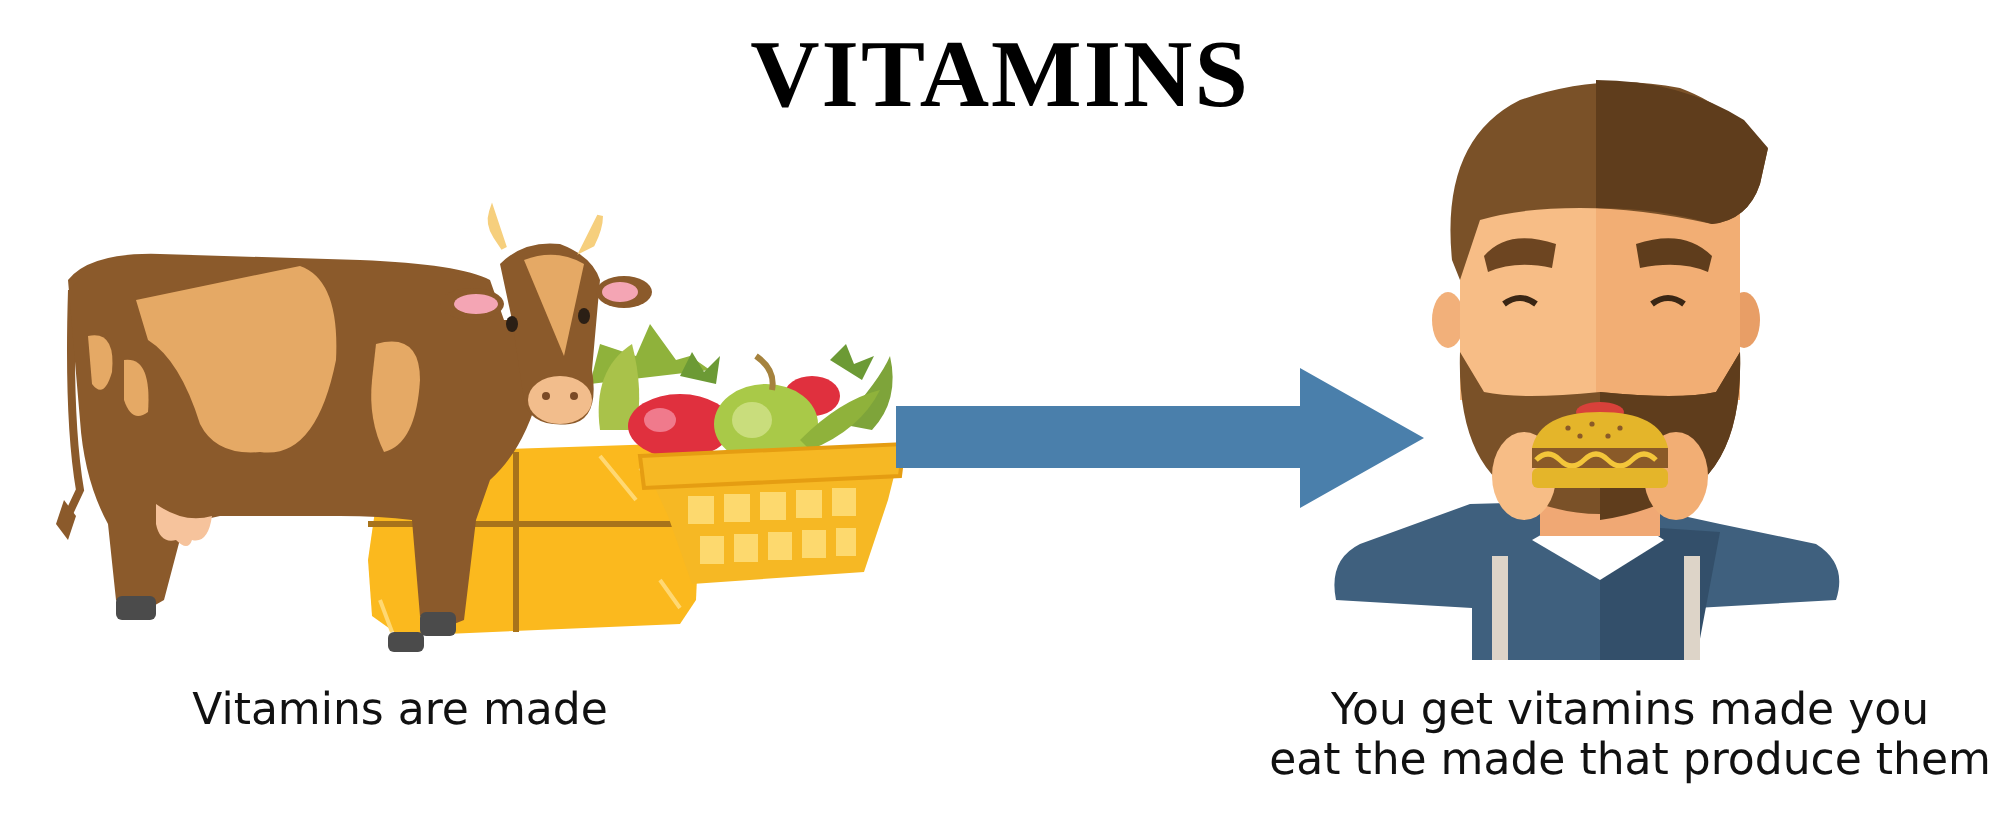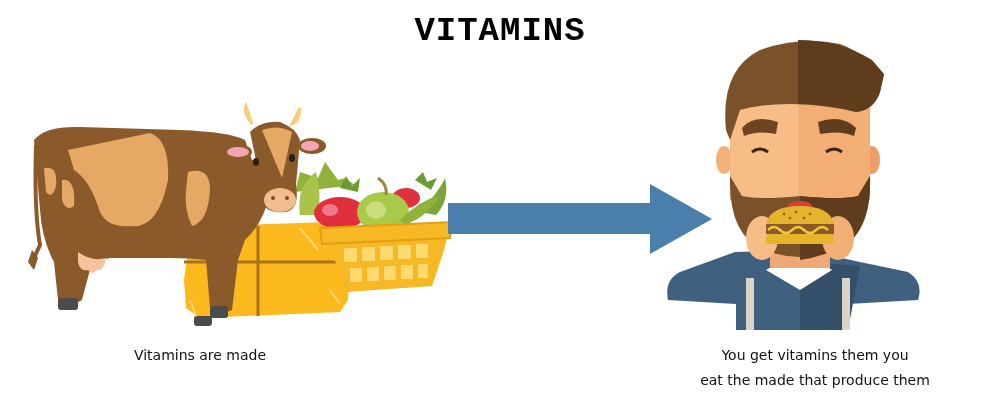--- a/index.html
+++ b/index.html
@@ -1,25 +1,25 @@
 <!DOCTYPE html>
 <html><head>
 <meta charset="utf-8">
 <style>
   html, body { margin: 0; padding: 0; background: #ffffff; }
   body { width: 1000px; height: 414px; position: relative; overflow: hidden; font-family: "DejaVu Sans", sans-serif; }
   .title {
     position: absolute; left: 0; width: 1000px; top: 14px; text-align: center;
-    font-family: Liberation Mono, monospace; font-weight: bold; font-size: 34px;
+    font-family: Liberation Serif, serif; font-weight: bold; font-size: 48px;
     letter-spacing: 1px; color: #000; line-height: 1;
   }
   .scene { position: absolute; left: 0; top: 0; width: 1000px; height: 414px; }
   .caption {
     position: absolute; text-align: center; font-family: "DejaVu Sans", sans-serif;
-    font-size: 14px; line-height: 25px; color: #111;
+    font-size: 22px; line-height: 25px; color: #111;
   }
   .caption-left { left: 40px; width: 320px; top: 343px; }
   .caption-right { left: 630px; width: 370px; top: 343px; }
 </style>
 </head>
 <body>
 
 <div class="title">VITAMINS</div>
 
 <svg class="scene" viewBox="0 0 1000 414" xmlns="http://www.w3.org/2000/svg">
@@ -137,15 +137,15 @@
         <circle cx="804" cy="218" r="1.3"></circle>
       </g>
   </g>
 </svg>
 
 <div class="caption caption-left">
   <div>Vitamins are made</div>
 </div>
 
 <div class="caption caption-right">
-  <div>You get vitamins them you</div>
+  <div>You get vitamins made you</div>
   <div>eat the made that produce them</div>
 </div>
 
 </body></html>

